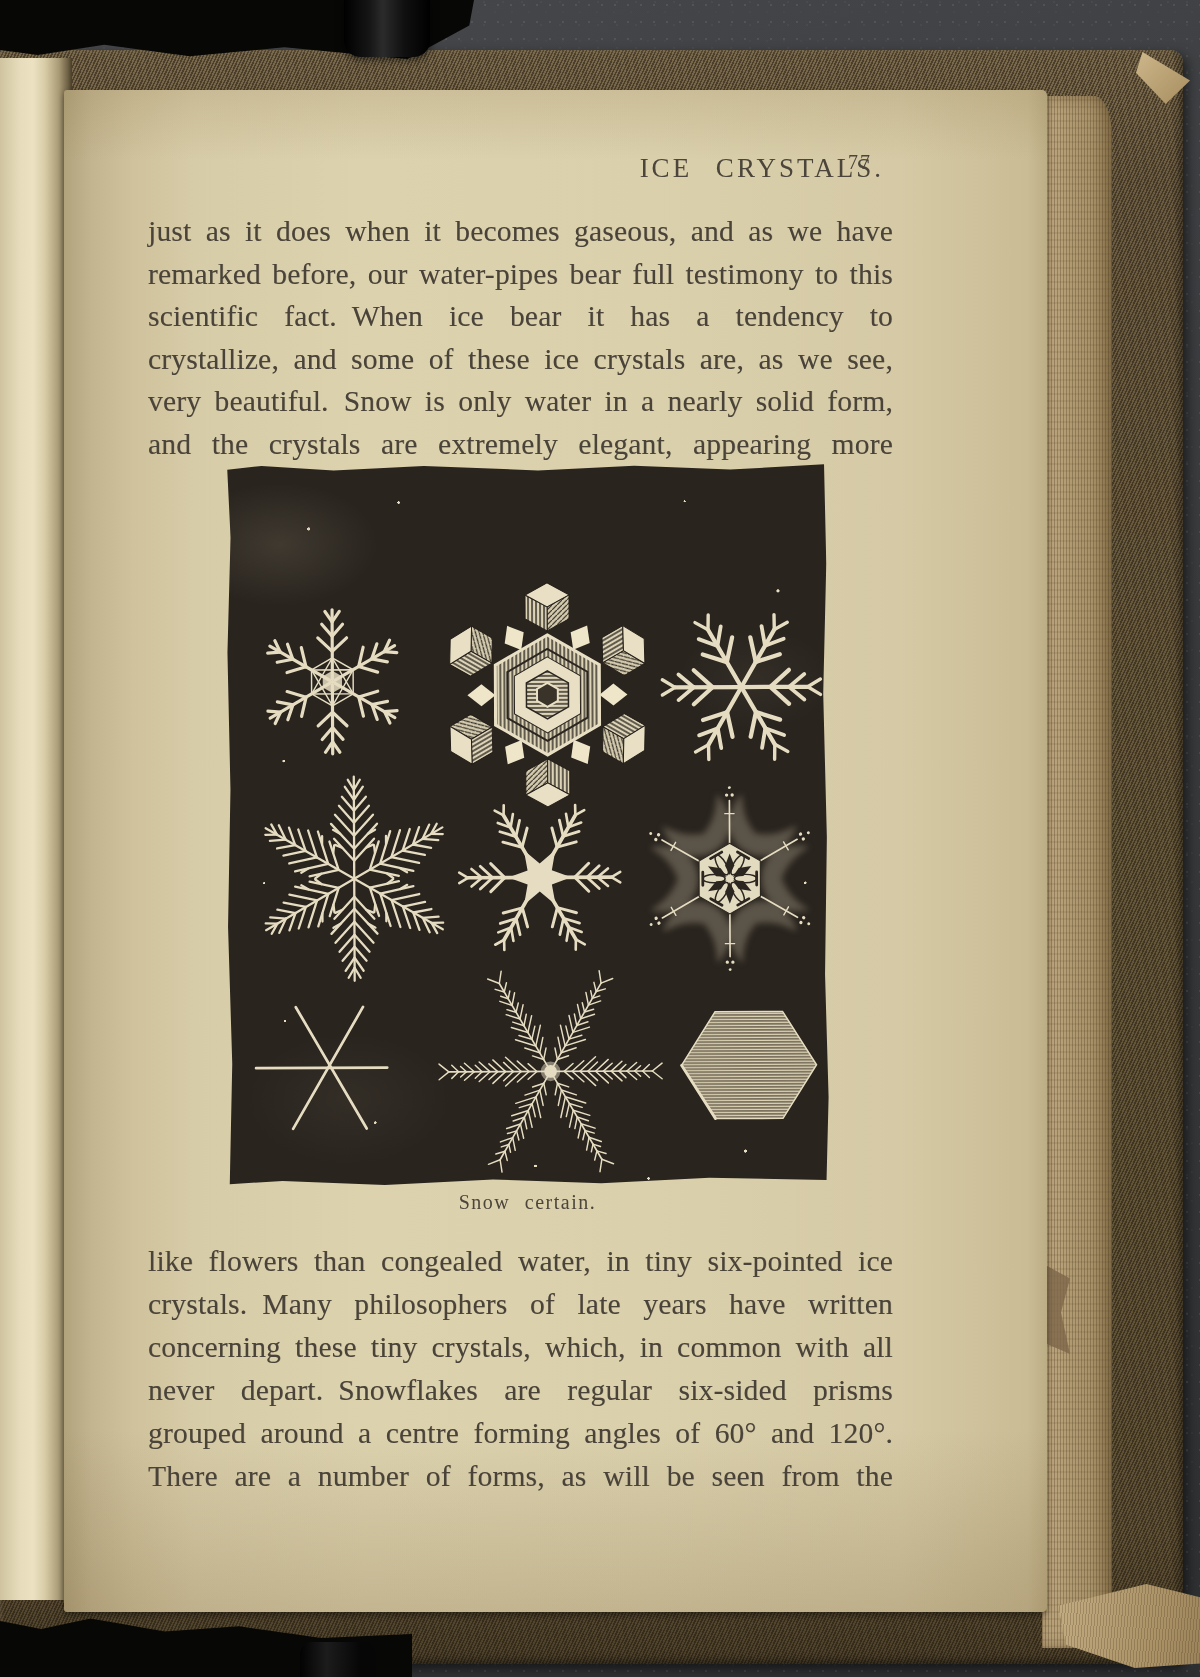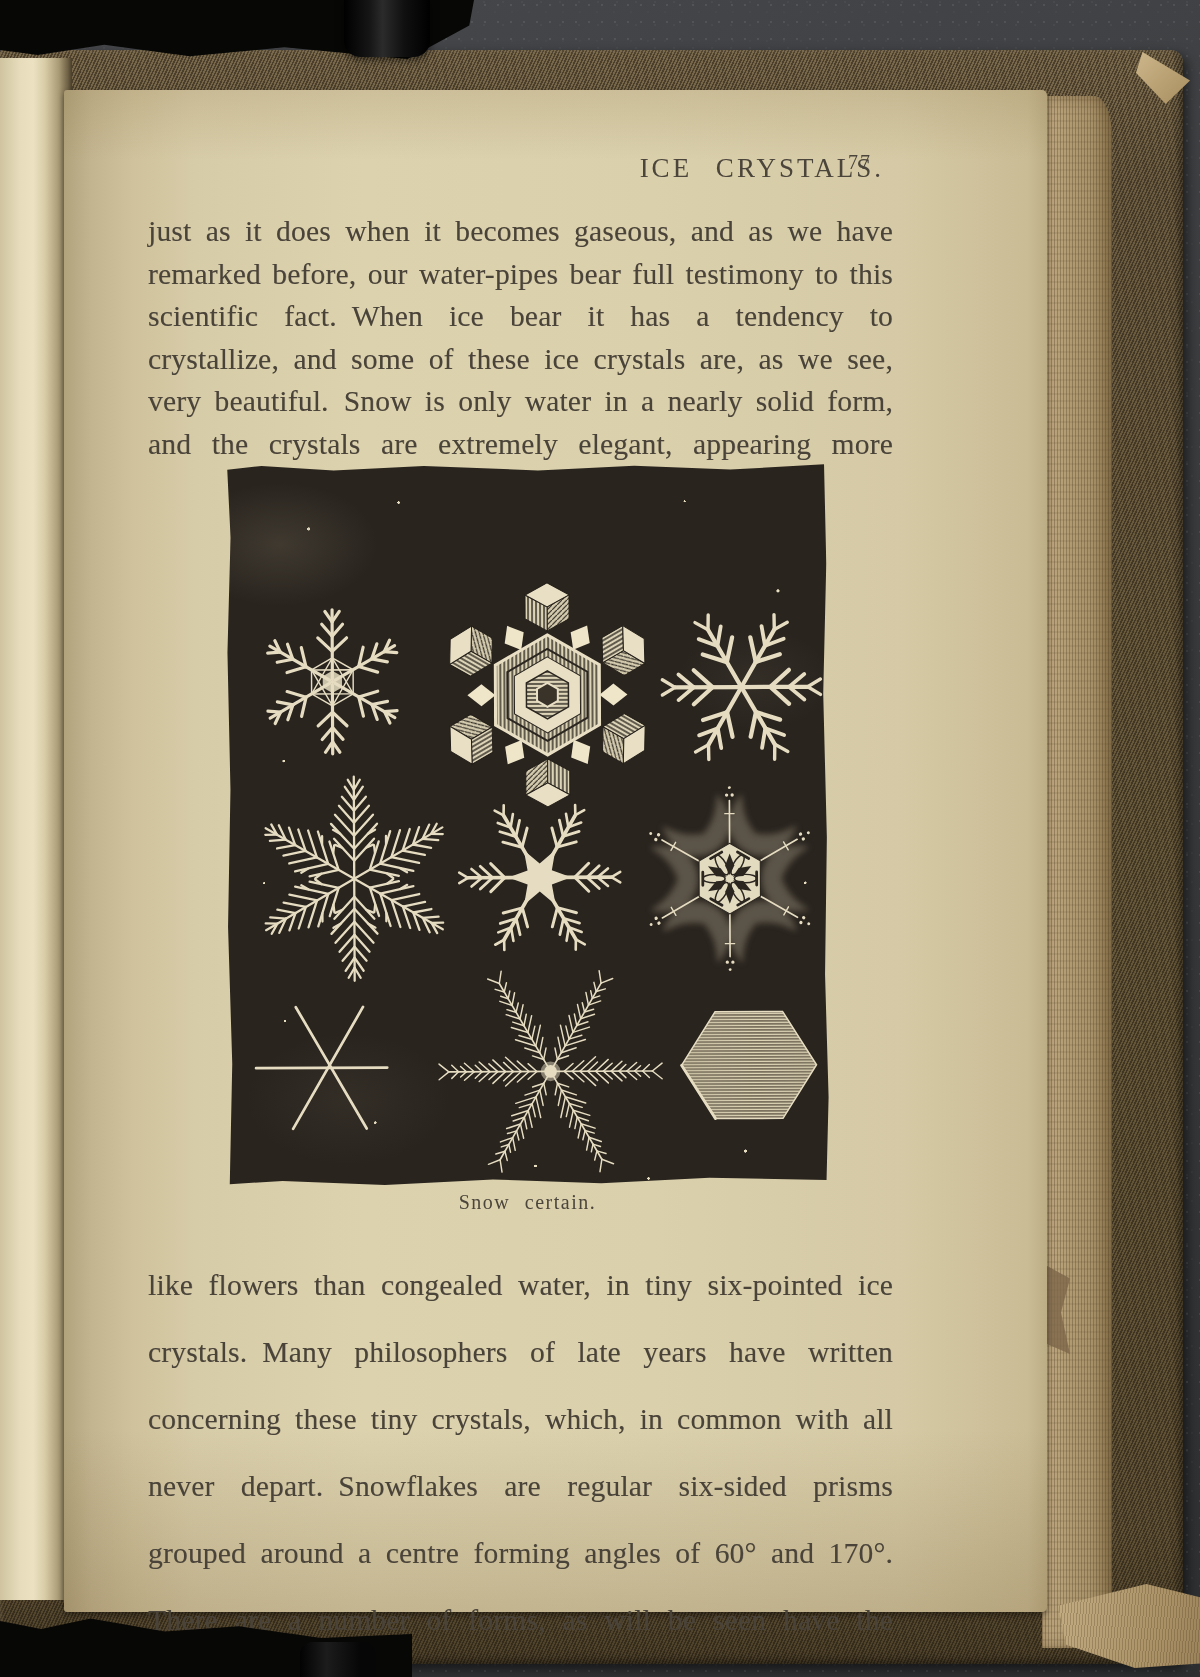--- a/index.html
+++ b/index.html
@@ -62,21 +62,21 @@
     background:linear-gradient(90deg,#020202,#1c1c1c 35%,#060606 80%);border-radius:12px 12px 0 0;}
 
   .running-head{position:absolute;left:140px;top:153px;width:744px;height:40px;z-index:6;color:#4c453c;}
   .head-title{position:absolute;left:0;right:0;text-align:right;font-size:27px;letter-spacing:3px;word-spacing:14px;}
   .head-page{position:absolute;right:12px;top:-2px;font-size:20px;letter-spacing:2px;}
 
   .para{position:absolute;left:148px;width:745px;z-index:6;color:#4a4339;font-size:29.5px;
     text-shadow:0.4px 0.4px 0 rgba(74,67,57,.3);}
   .para .tline{text-align:justify;text-align-last:justify;letter-spacing:.2px;}
   .para1{top:210px;}  .para1 .tline{height:42.6px;line-height:42.6px;}
-  .para2{top:1240px;} .para2 .tline{height:43px;line-height:43px;margin-top:24px;}
+  .para2{top:1240px;} .para2 .tline{height:43px;line-height:43px;}
 
   .plate{
     position:absolute;left:227px;top:464px;width:601px;height:721px;z-index:6;
     transform:rotate(-0.25deg);
     background:
       radial-gradient(150px 95px at 9% 11%, rgba(152,142,120,.20), transparent 65%),
       radial-gradient(130px 85px at 88% 30%, rgba(140,130,110,.10), transparent 60%),
       radial-gradient(170px 110px at 20% 88%, rgba(140,130,110,.10), transparent 60%),
       radial-gradient(3px 3px at 83px 64px,  #e8dec2 45%, transparent 60%),
       radial-gradient(2.5px 2.5px at 173px 38px, #e8dec2 45%, transparent 60%),
@@ -438,17 +438,17 @@
 
   </div>
 
   <div class="caption">Snow certain.</div>
 
   <div class="para para2">
     <div class="tline">like flowers than congealed water, in tiny six-pointed ice</div>
     <div class="tline">crystals. Many philosophers of late years have written</div>
     <div class="tline">concerning these tiny crystals, which, in common with all</div>
     <div class="tline">never depart. Snowflakes are regular six-sided prisms</div>
-    <div class="tline">grouped around a centre forming angles of 60° and 170°.</div>
-    <div class="tline">There are a number of forms, as will be seen have the</div>
+    <div class="tline">grouped around a centre forming angles of 60° and 120°.</div>
+    <div class="tline">There are a number of forms, as will be seen from the</div>
   </div>
 
 </div>
 
 </body></html>

